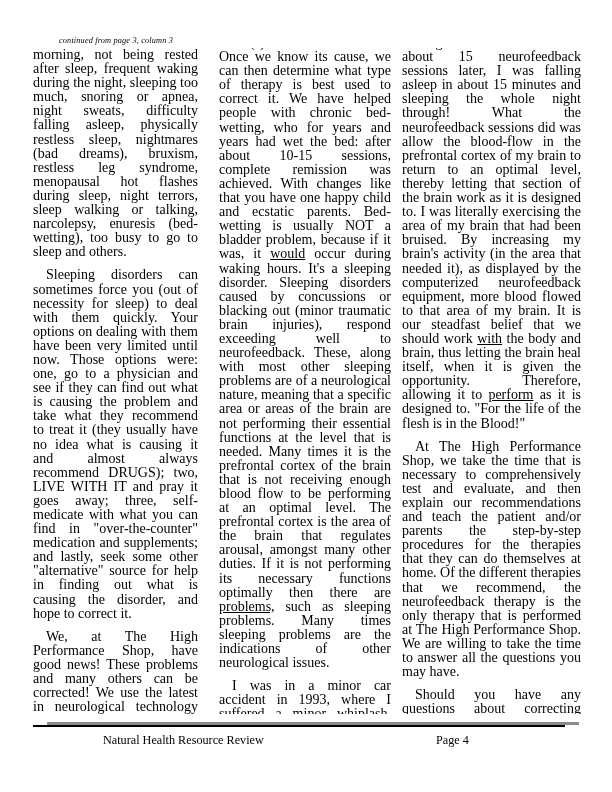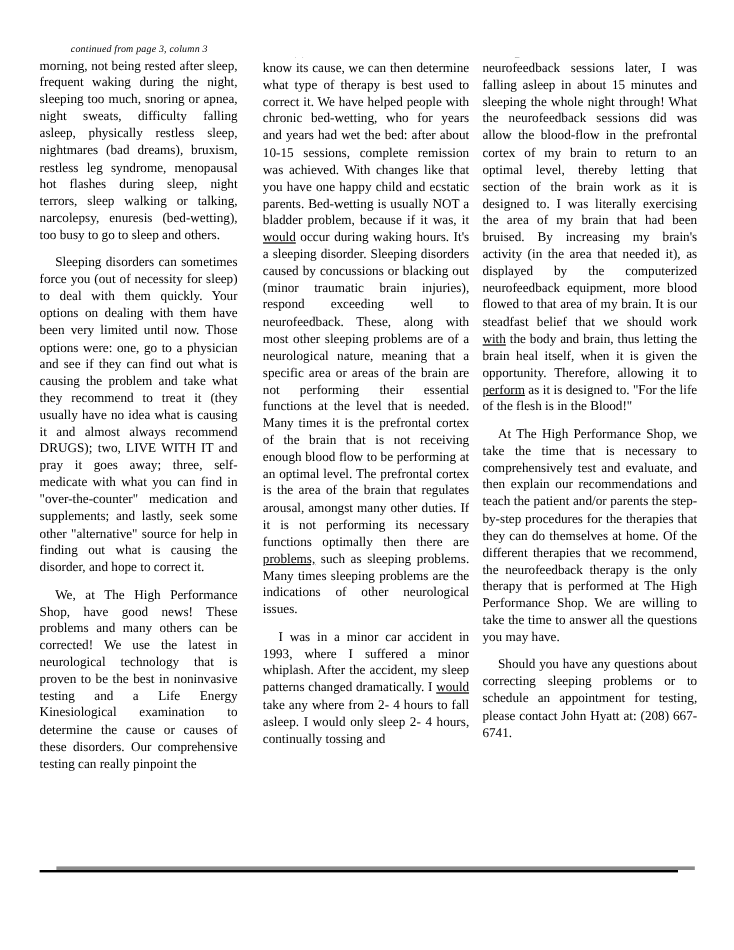--- a/index.html
+++ b/index.html
@@ -53,21 +53,21 @@
   }
   .col-1 { left: 0px;   width: 165px; }
   .col-2 { left: 186px; width: 172px; padding-top: 0px; }
   .col-3 { left: 369px; width: 179px; padding-top: 0px; }
 
   .col-2 .body-text:first-child,
   .col-3 .body-text:first-child { margin-top: -12px; }
 
   .body-text {
     margin: 0 0 9px 0;
-    font-size: 11px;
+    font-size: 14px;
     line-height: 14.1px;
     text-align: justify;
     text-justify: inter-word;
     hyphens: none;
     text-indent: 13px;
   }
   .body-text.no-indent { text-indent: 0; }
 
   .u { text-decoration: underline; margin-top: 16px; }
 
@@ -147,14 +147,18 @@
       <p class="body-text">Should you have any questions about correcting sleeping problems or to schedule an appointment for testing, please contact John Hyatt at: (208) 667-6741.</p>
     </div>
 
   </div>
 
   <div class="footer-rule">
     <div class="shadow"></div>
     <div class="rule"></div>
   </div>
 
+  <div class="footer">
+    <div class="footer-title">Natural Health Resource Review</div>
+    <div class="footer-page">Page 4</div>
+  </div>
 
 </div>
 
 </body></html>

